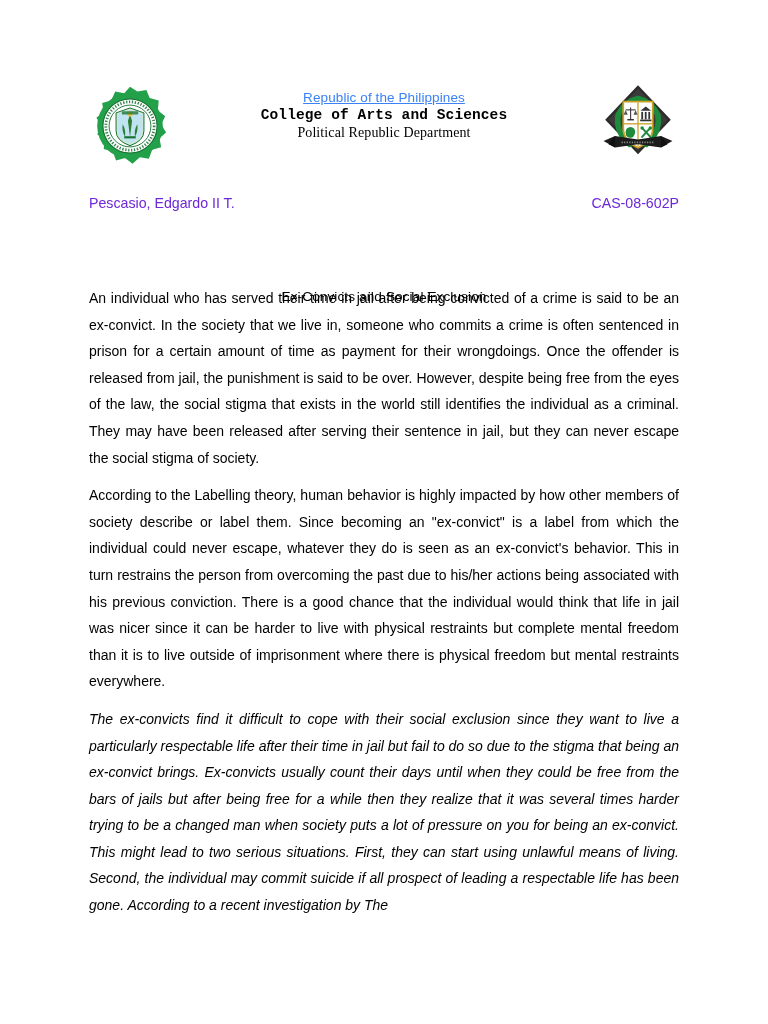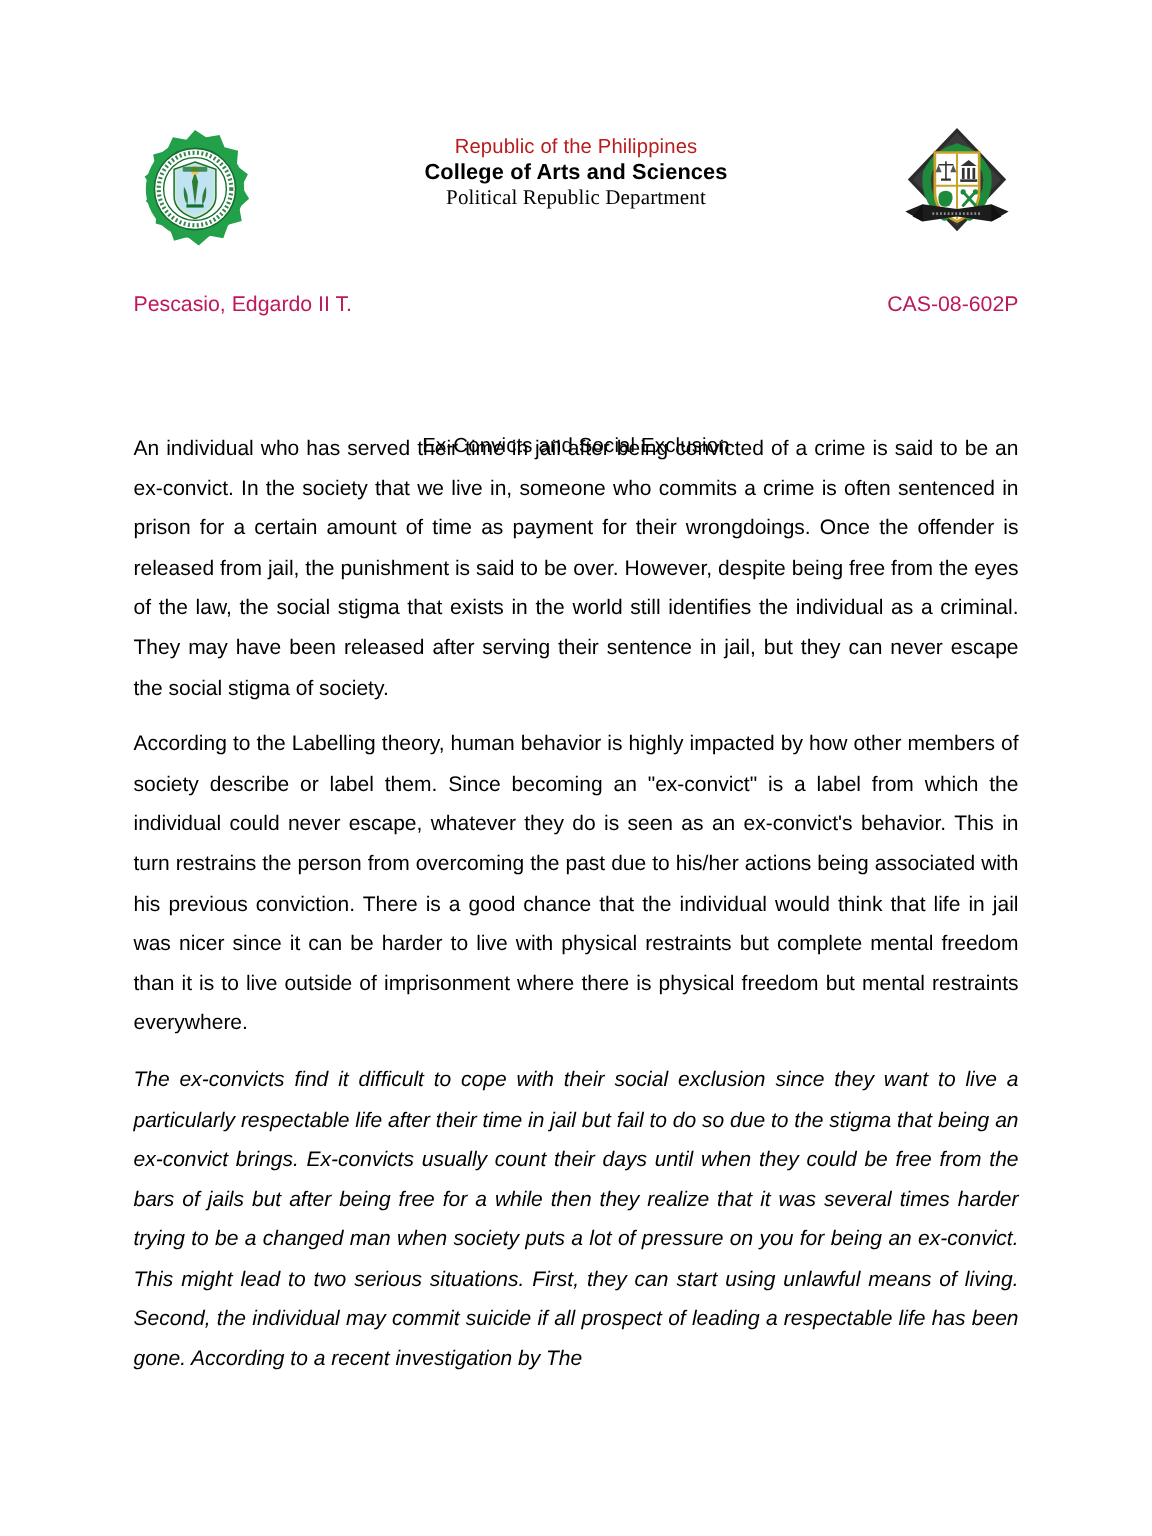--- a/index.html
+++ b/index.html
@@ -55,35 +55,36 @@
     flex: 1 1 auto;
     text-align: center;
     padding-top: 11px;
     line-height: 1.0;
   }
 
   .lh-line1 {
     font-family: "Liberation Sans", sans-serif;
     font-size: 13.5px;
     font-weight: 400;
-    color: #b91c1c;
+    color: #3b82f6;
     letter-spacing: 0.1px;
     margin-bottom: 3px;
+    text-decoration: underline;
   }
   .lh-line2 {
     font-family: "Liberation Serif", serif;
     font-size: 21px;
     font-weight: 700;
     color: #000000;
     letter-spacing: 0.2px;
     white-space: nowrap;
     margin-bottom: 3px;
   }
   .lh-line3 {
-    font-family: Liberation Sans, sans-serif;
+    font-family: Liberation Mono, monospace;
     font-size: 14.5px;
     font-weight: 700;
     color: #000000;
     letter-spacing: 0.1px;
     margin-bottom: 4px;
   }
   .lh-line4 {
     font-family: "Liberation Serif", serif;
     font-size: 14px;
     font-weight: 400;
@@ -94,21 +95,21 @@
   
   .meta-row {
     position: absolute;
     left: 89px;
     top: 195px;
     width: 590px;
     display: flex;
     justify-content: space-between;
     align-items: baseline;
     font-size: 14.2px;
-    color: #be185d;
+    color: #6d28d9;
   }
 
   
   .doc-title {
     position: absolute;
     left: 89px;
     top: 255px;
     width: 590px;
     text-align: center;
     font-size: 13.6px;

